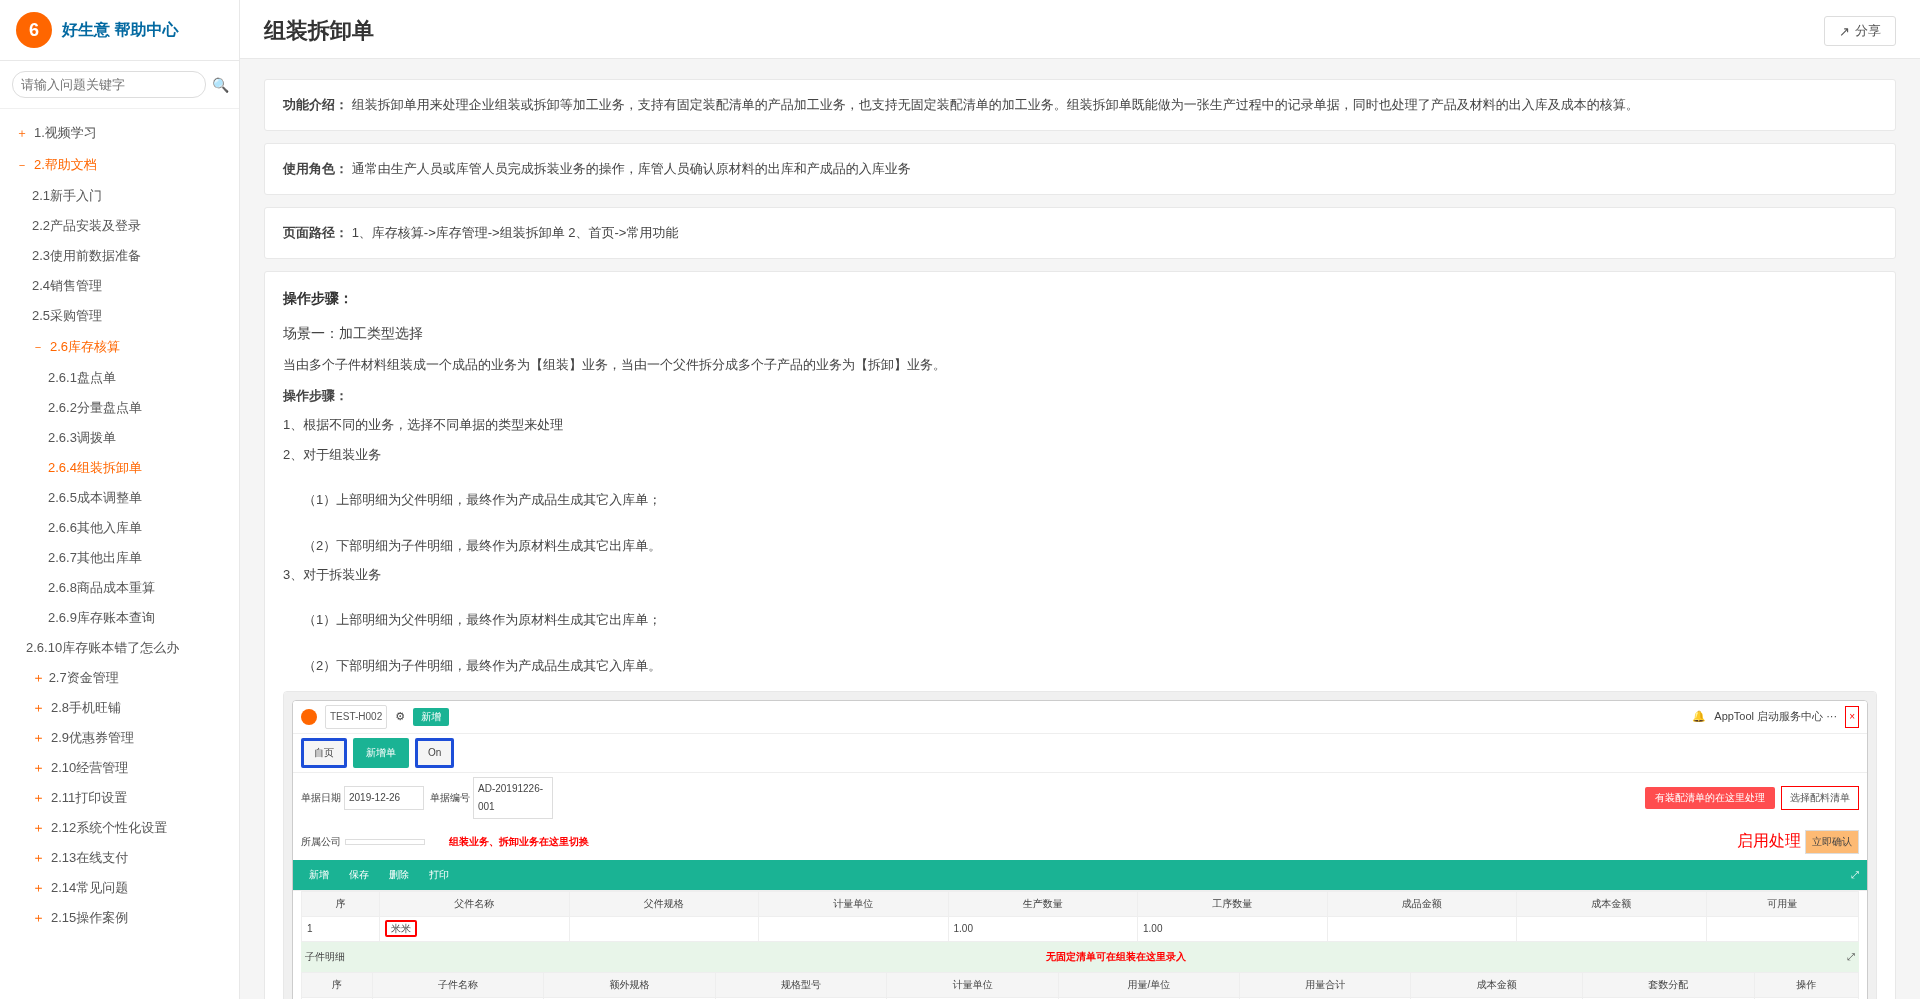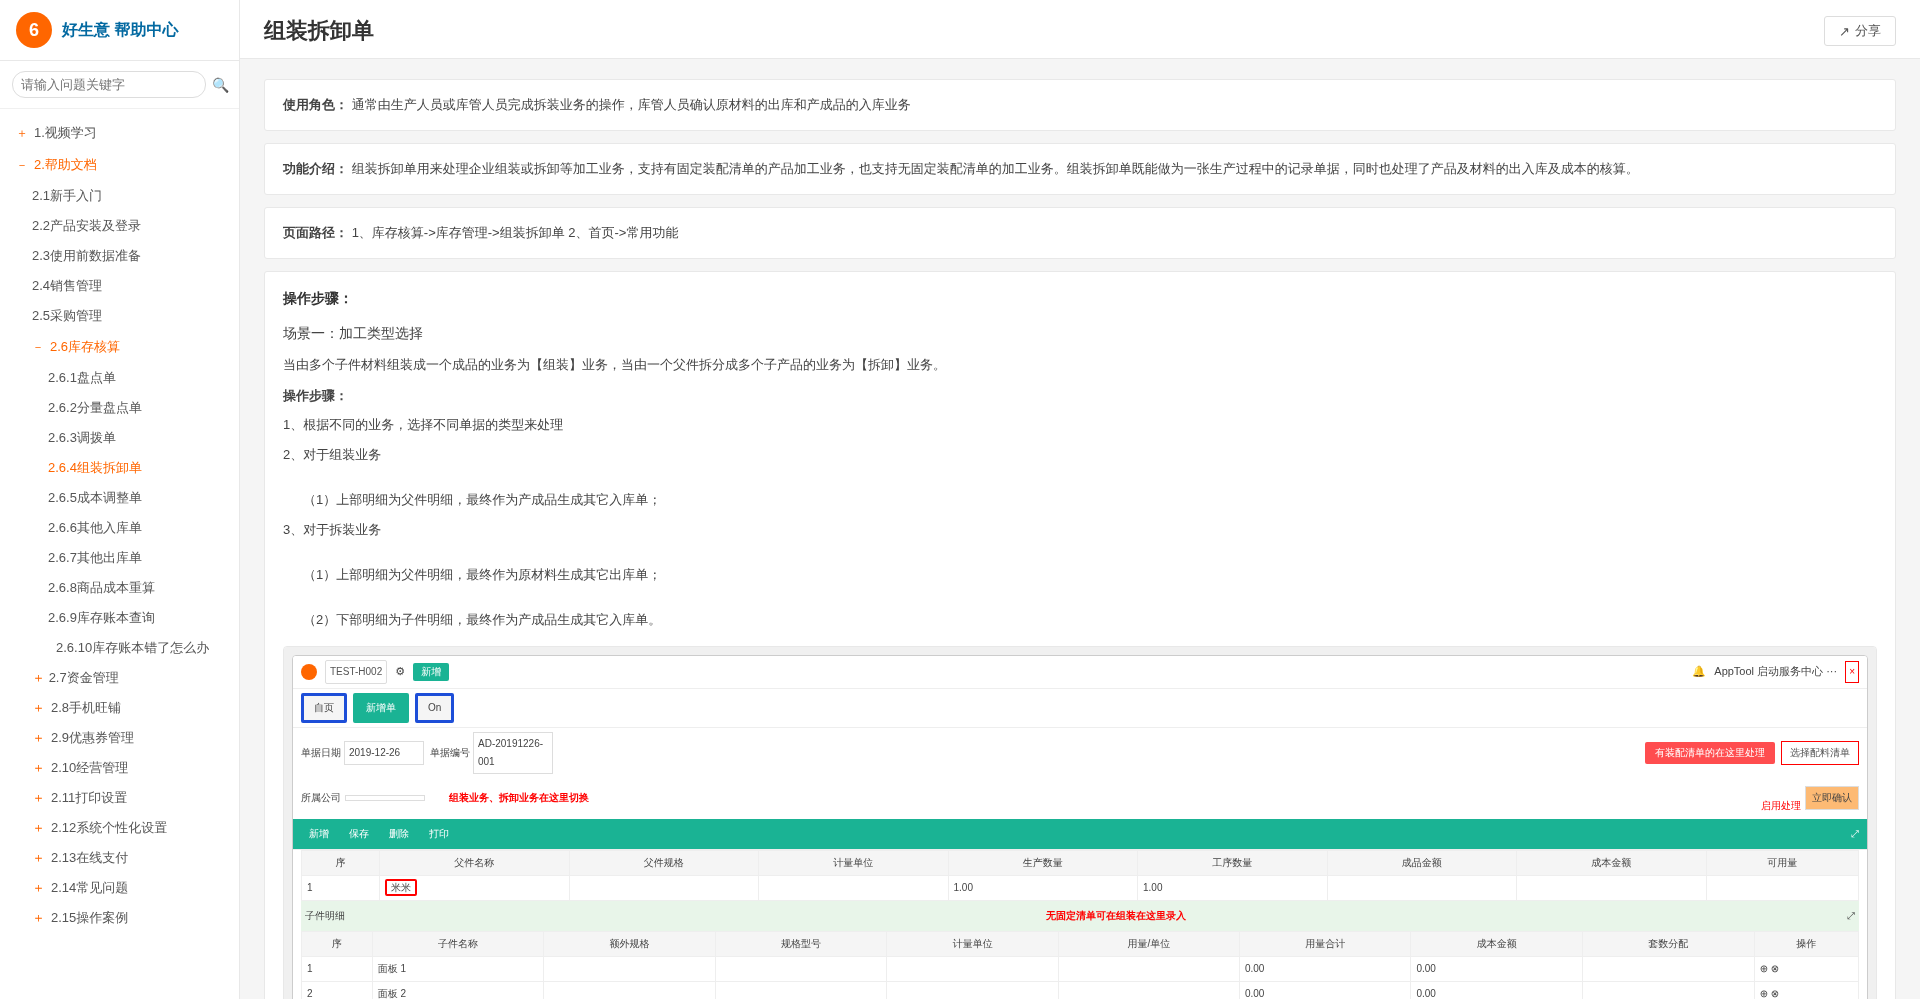--- a/index.html
+++ b/index.html
@@ -264,21 +264,21 @@
     </div>
     <div class="nav-child" style="padding-left:48px;">2.6.1盘点单</div>
     <div class="nav-child" style="padding-left:48px;">2.6.2分量盘点单</div>
     <div class="nav-child" style="padding-left:48px;">2.6.3调拨单</div>
     <div class="nav-child active" style="padding-left:48px; color:#f60;">2.6.4组装拆卸单</div>
     <div class="nav-child" style="padding-left:48px;">2.6.5成本调整单</div>
     <div class="nav-child" style="padding-left:48px;">2.6.6其他入库单</div>
     <div class="nav-child" style="padding-left:48px;">2.6.7其他出库单</div>
     <div class="nav-child" style="padding-left:48px;">2.6.8商品成本重算</div>
     <div class="nav-child" style="padding-left:48px;">2.6.9库存账本查询</div>
-    <div class="nav-child" style="padding-left:56px;">2.6.10库存账本错了怎么办</div>
+    <div class="nav-child" style="padding-left:26px;">2.6.10库存账本错了怎么办</div>
 
     <div class="nav-child" style="padding-left:32px;">
       <span class="plus-icon" style="color:#f60;">＋</span>
       <span>2.7资金管理</span>
     </div>
     <div class="nav-child" style="padding-left:32px; display:flex; align-items:center; gap:6px;">
       <span class="plus-icon" style="color:#f60;">＋</span>
       <span>2.8手机旺铺</span>
     </div>
     <div class="nav-child" style="padding-left:32px; display:flex; align-items:center; gap:6px;">
@@ -317,44 +317,45 @@
     <h1 class="page-title-text">组装拆卸单</h1>
     <button class="share-btn">
       <span>↗</span>
       <span>分享</span>
     </button>
   </div>
 
   <div class="content-area">
 
     <div class="info-block">
+      <span class="bold-label">功能介绍：</span>
+      <span>组装拆卸单用来处理企业组装或拆卸等加工业务，支持有固定装配清单的产品加工业务，也支持无固定装配清单的加工业务。组装拆卸单既能做为一张生产过程中的记录单据，同时也处理了产品及材料的出入库及成本的核算。</span>
+    </div>
+
+    <div class="info-block">
       <span class="bold-label">使用角色：</span>
       <span>通常由生产人员或库管人员完成拆装业务的操作，库管人员确认原材料的出库和产成品的入库业务</span>
-    </div>
-
-    <div class="info-block">
-      <span class="bold-label">功能介绍：</span>
-      <span>组装拆卸单用来处理企业组装或拆卸等加工业务，支持有固定装配清单的产品加工业务，也支持无固定装配清单的加工业务。组装拆卸单既能做为一张生产过程中的记录单据，同时也处理了产品及材料的出入库及成本的核算。</span>
     </div>
 
     <div class="info-block">
       <span class="bold-label">页面路径：</span>
       <span>1、库存核算-&gt;库存管理-&gt;组装拆卸单 2、首页-&gt;常用功能</span>
     </div>
 
     <div class="info-block step-content">
       <div class="section-title">操作步骤：</div>
 
       <div class="scenario">场景一：加工类型选择</div>
       <p>当由多个子件材料组装成一个成品的业务为【组装】业务，当由一个父件拆分成多个子产品的业务为【拆卸】业务。</p>
 
       <p style="margin-top:8px;" class="bold-label">操作步骤：</p>
       <p>1、根据不同的业务，选择不同单据的类型来处理</p>
       <p>2、对于组装业务</p>
       <p class="indent">（1）上部明细为父件明细，最终作为产成品生成其它入库单；</p>
+      <p class="indent">（2）下部明细为子件明细，最终作为原材料生成其它出库单。</p>
       <p>3、对于拆装业务</p>
       <p class="indent">（1）上部明细为父件明细，最终作为原材料生成其它出库单；</p>
       <p class="indent">（2）下部明细为子件明细，最终作为产成品生成其它入库单。</p>
 
       <div class="screenshot-wrapper">
         <div class="screenshot-inner">
           <div class="mock-window">
 
             <div class="mock-topbar">
               <span class="mock-topbar-logo"></span>
@@ -386,21 +387,21 @@
                 <div style="flex:1;"></div>
                 <span style="background:#ff4d4f;color:#fff;padding:2px 10px;font-size:10px;border-radius:2px;cursor:pointer;">有装配清单的在这里处理</span>
                 <span style="border:1px solid red;padding:2px 8px;font-size:10px;color:#555;">选择配料清单</span>
               </div>
 
               <div class="mock-form-row" style="align-items:center;gap:4px;">
                 <span>所属公司</span>
                 <span class="mock-input"></span>
                 <span style="margin-left:20px;color:red;font-size:10px;font-weight:bold;">组装业务、拆卸业务在这里切换</span>
                 <span style="flex:1;"></span>
-                <span style="color:red;font-size:10px;margin-top:15px;">启用处理</span>
+                <span style="color:red;font-size:16px;">启用处理</span>
                 <span style="border:1px solid #ddd;padding:2px 6px;font-size:10px;background:#fdba74;">立即确认</span>
               </div>
 
               <div style="display:flex;align-items:center;padding:4px 8px;gap:4px;border-bottom:1px solid #eee;background:#1ab394;">
                 <span style="color:#fff;font-size:10px;padding:2px 8px;background:#1ab394;">新增</span>
                 <span style="color:#fff;font-size:10px;padding:2px 8px;">保存</span>
                 <span style="color:#fff;font-size:10px;padding:2px 8px;">删除</span>
                 <span style="color:#fff;font-size:10px;padding:2px 8px;">打印</span>
                 <span style="flex:1;"></span>
                 <span style="color:#fff;font-size:10px;">⤢</span>

